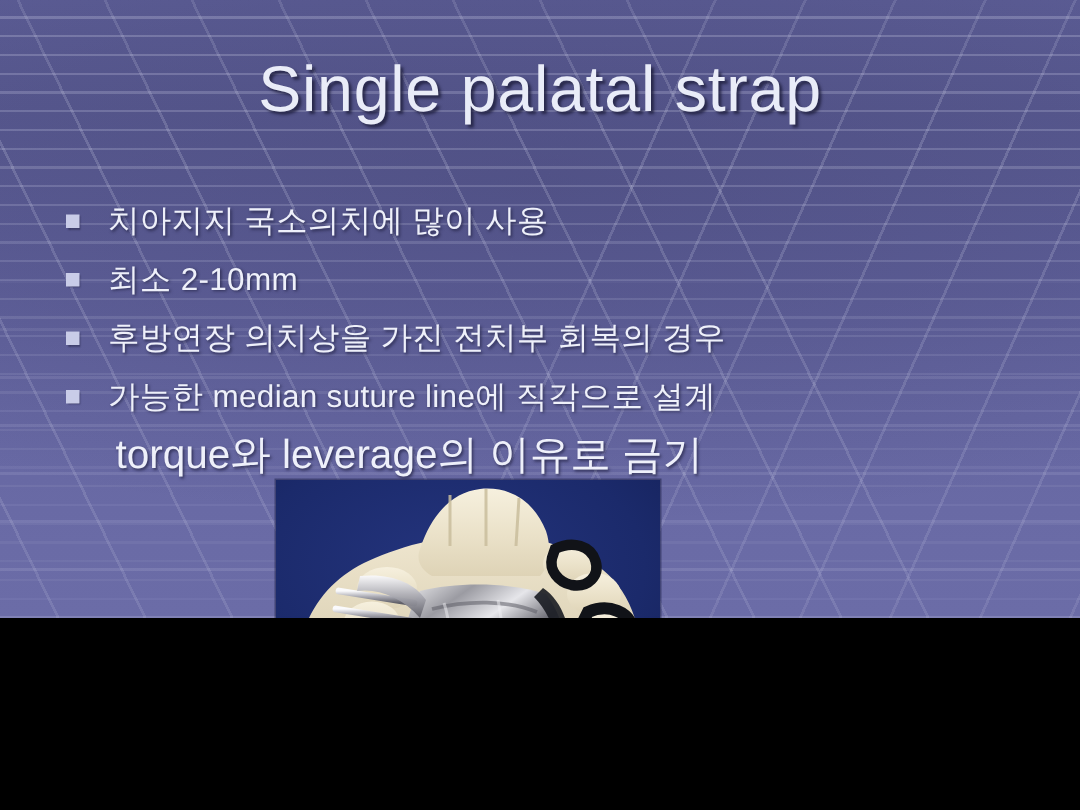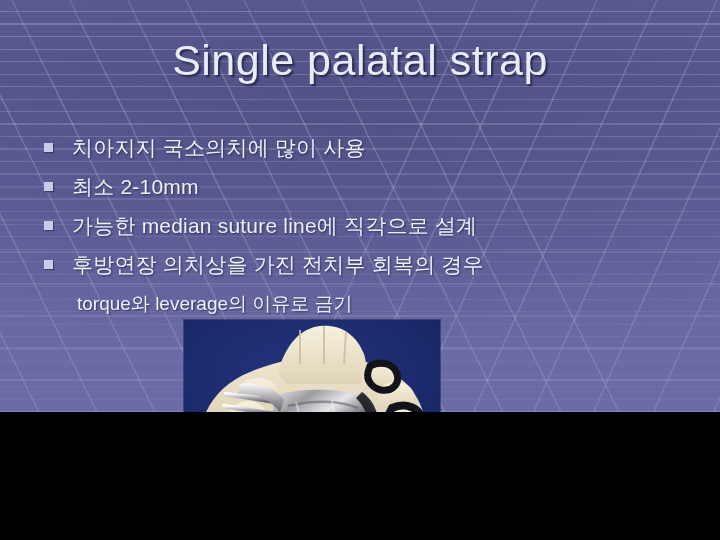--- a/index.html
+++ b/index.html
@@ -172,21 +172,21 @@
     display: flex;
     align-items: flex-start;
     margin-bottom: 6px;
   }
   .cont-spacer {
     width: 9px;
     flex: 0 0 9px;
     margin-right: 19px;
   }
   .cont-text {
-    font-size: 19px;
+    font-size: 27px;
     line-height: 33px;
     color: #eef0fa;
     text-shadow: 1px 1px 2px rgba(32,32,64,0.75);
     padding-left: 5px;
   }
 
   
   .photo {
     position: absolute;
     left: 184px;
@@ -220,26 +220,26 @@
       <span class="bullet-text">치아지지 국소의치에 많이 사용</span>
     </div>
 
     <div class="bullet-row">
       <span class="bullet-mark"></span>
       <span class="bullet-text">최소 2-10mm</span>
     </div>
 
     <div class="bullet-row">
       <span class="bullet-mark"></span>
-      <span class="bullet-text">가능한 median suture line에 직각으로 설계</span>
+      <span class="bullet-text">후방연장 의치상을 가진 전치부 회복의 경우</span>
     </div>
 
     <div class="bullet-row">
       <span class="bullet-mark"></span>
-      <span class="bullet-text">후방연장 의치상을 가진 전치부 회복의 경우</span>
+      <span class="bullet-text">가능한 median suture line에 직각으로 설계</span>
     </div>
 
     <div class="cont-row">
       <span class="cont-spacer"></span>
       <span class="cont-text">torque와 leverage의 이유로 금기</span>
     </div>
 
   </div>
 
   <div class="photo">

